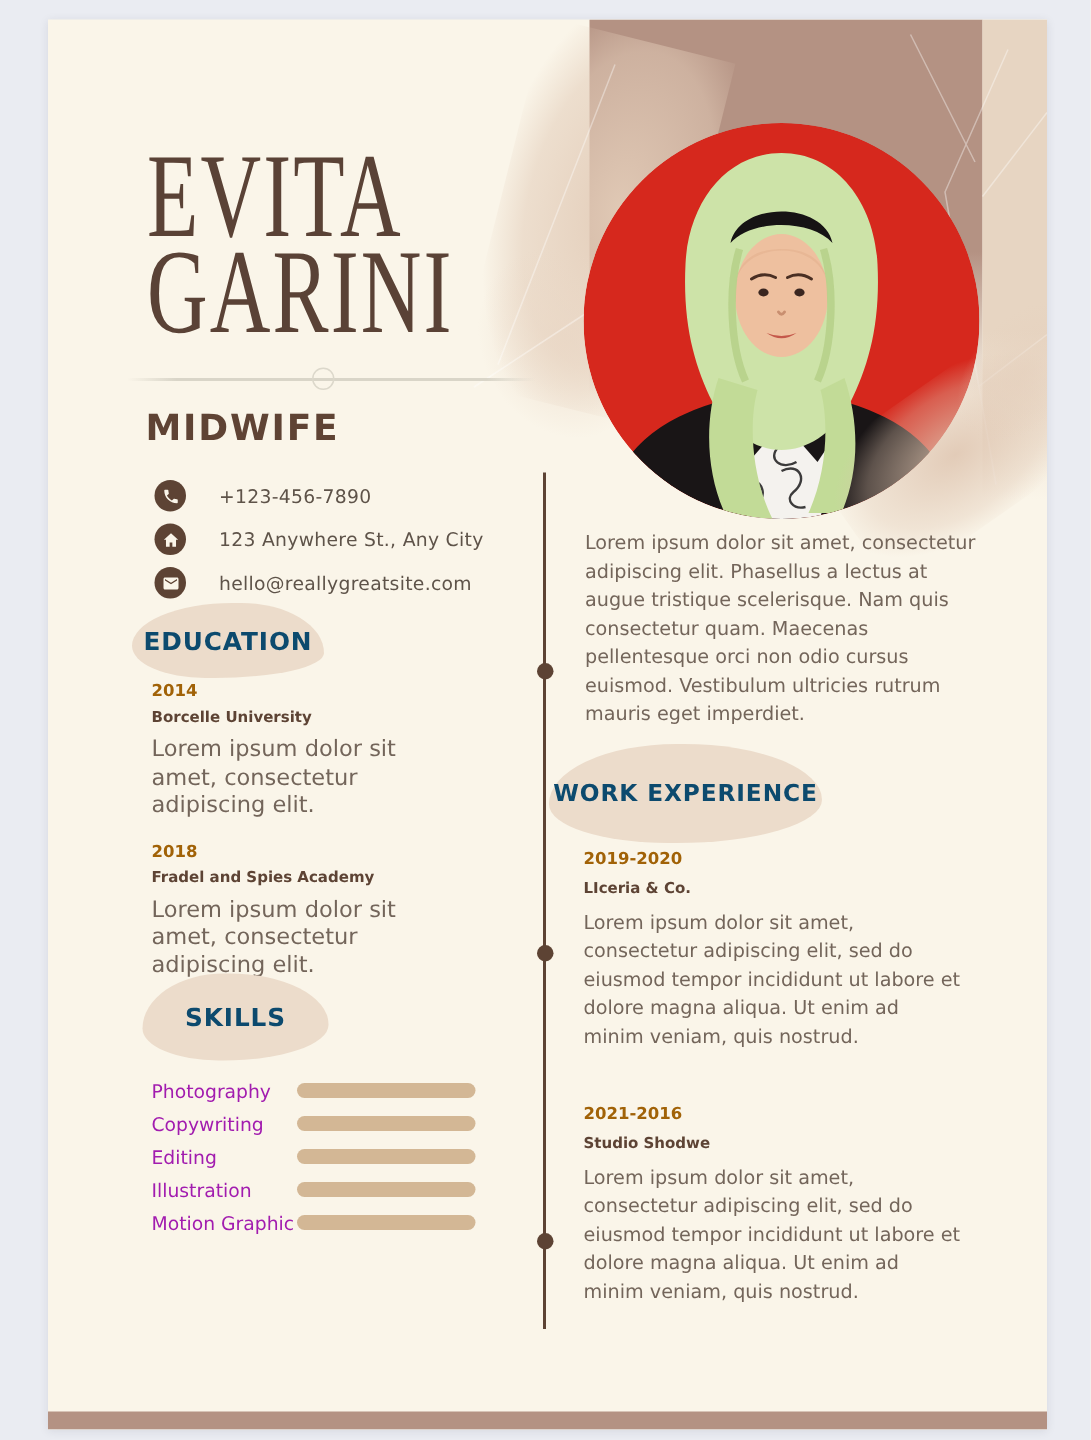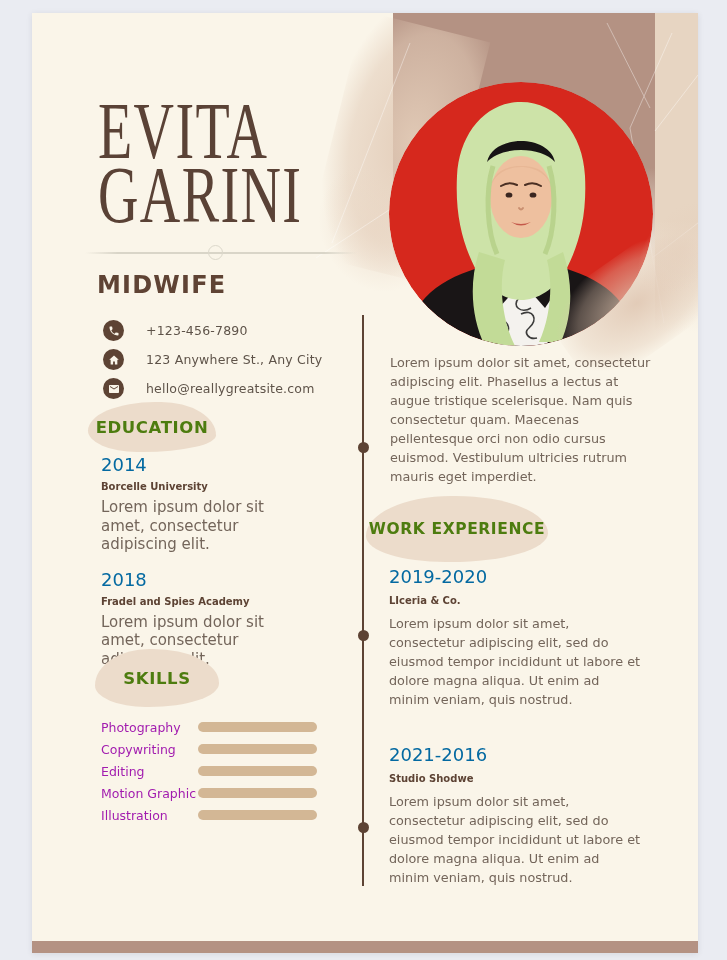--- a/index.html
+++ b/index.html
@@ -82,25 +82,25 @@
   .contact-icon svg { width:12px; height:12px; fill:#faf5e9; }
   .contact-text { margin-left:22px; font-size:12.5px; color:#5e5349; letter-spacing:.2px; }
   
   .blob {
     position:absolute; background:#ecdccb;
     display:flex; align-items:center; justify-content:center;
   }
   .blob-edu { left:56px; top:389px; width:128px; height:50px; border-radius:55% 45% 60% 40% / 60% 70% 35% 45%; }
   .blob-skills { left:63px; top:636px; width:124px; height:58px; border-radius:45% 55% 58% 42% / 65% 60% 42% 38%; }
   .blob-work { left:334px; top:483px; width:182px; height:66px; border-radius:48% 52% 55% 45% / 62% 58% 45% 40%; }
-  .section-heading { font-size:16.5px; font-weight:bold; letter-spacing:.6px; color:#4d7c0f; }
+  .section-heading { font-size:16.5px; font-weight:bold; letter-spacing:.6px; color:#0c4a6e; }
   
   .edu-list { position:absolute; left:69px; top:441px; width:230px; }
   .edu-entry { margin-bottom:15px; }
-  .entry-year { font-size:18px; font-weight:normal; color:#0369a1; margin-bottom:6px; }
+  .entry-year { font-size:11px; font-weight:bold; color:#a16207; margin-bottom:6px; }
   .entry-title { font-size:10px; font-weight:bold; color:#5d4334; margin-bottom:6px; }
   .entry-desc { font-size:15px; line-height:18.5px; color:#73655a; max-width:180px; }
   
   .skills-list { position:absolute; left:69px; top:703px; width:250px; }
   .skill-row { display:flex; align-items:center; height:22px; }
   .skill-label { width:97px; font-size:12.5px; color:#a21caf; flex:0 0 97px; }
   .skill-track {
     width:119px; height:10px; background:#d3b795; border-radius:6px;
     overflow:hidden; position:relative;
   }
@@ -252,26 +252,26 @@
     </div>
     <div class="skill-row">
       <span class="skill-label">Copywriting</span>
       <span class="skill-track"><span class="skill-fill" style="width: 88%;"></span></span>
     </div>
     <div class="skill-row">
       <span class="skill-label">Editing</span>
       <span class="skill-track"><span class="skill-fill" style="width: 87%;"></span></span>
     </div>
     <div class="skill-row">
+      <span class="skill-label">Illustration</span>
+      <span class="skill-track"><span class="skill-fill" style="width: 95%;"></span></span>
+    </div>
+    <div class="skill-row">
       <span class="skill-label">Motion Graphic</span>
       <span class="skill-track"><span class="skill-fill" style="width: 94%;"></span></span>
-    </div>
-    <div class="skill-row">
-      <span class="skill-label">Illustration</span>
-      <span class="skill-track"><span class="skill-fill" style="width: 95%;"></span></span>
     </div>
   </div>
 
   <div class="timeline-line"></div>
   <div class="timeline-dot dot-1"></div>
   <div class="timeline-dot dot-2"></div>
   <div class="timeline-dot dot-3"></div>
 
   <div class="summary">Lorem ipsum dolor sit amet, consectetur adipiscing elit. Phasellus a lectus at augue tristique scelerisque. Nam quis consectetur quam. Maecenas pellentesque orci non odio cursus euismod. Vestibulum ultricies rutrum mauris eget imperdiet.</div>
 

